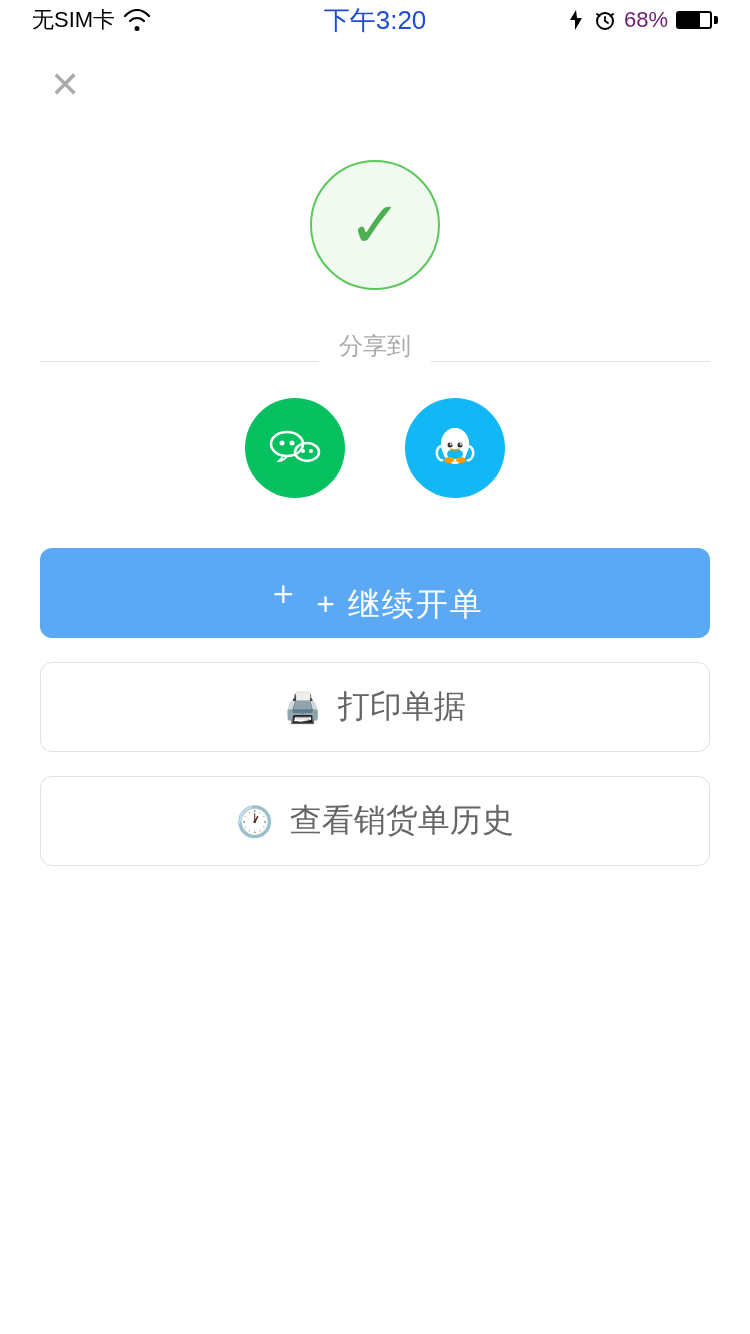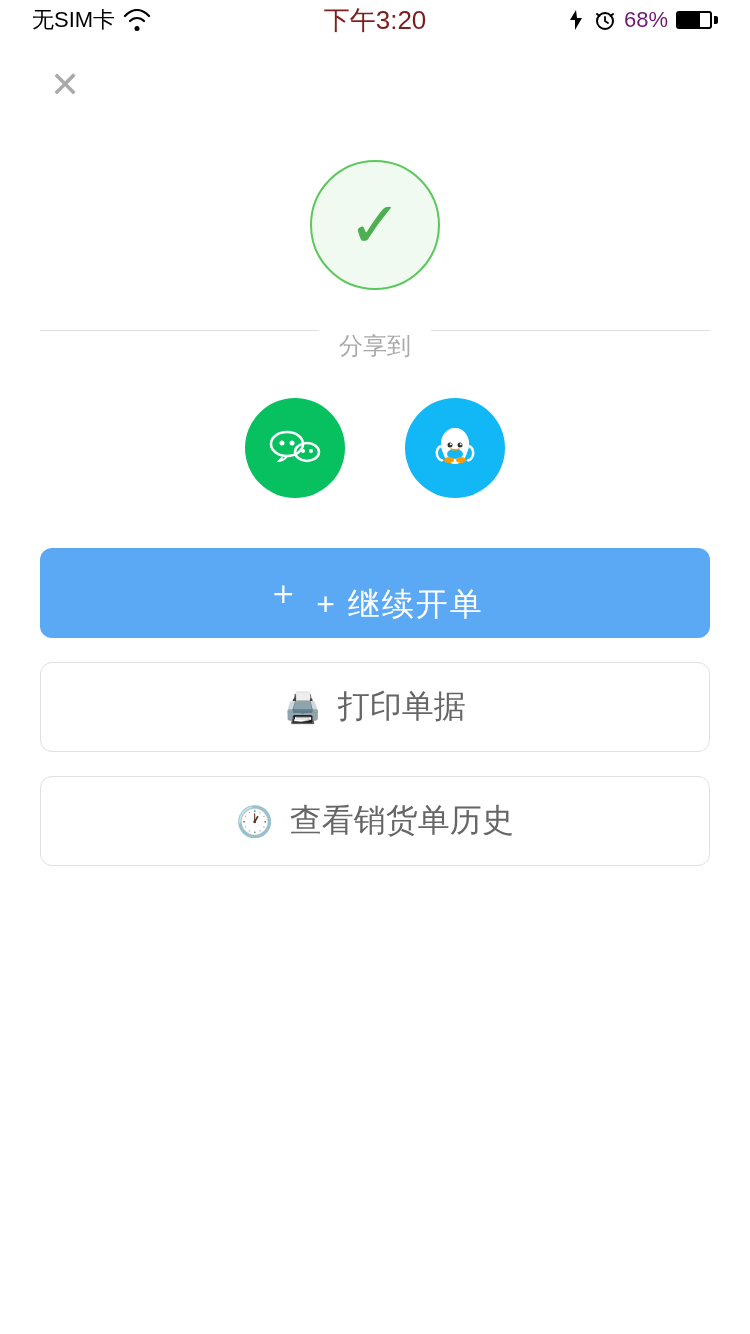--- a/index.html
+++ b/index.html
@@ -28,21 +28,21 @@
     .status-left {
       display: flex;
       align-items: center;
       gap: 8px;
       font-size: 24px;
       color: #000;
     }
     .status-center {
       font-size: 26px;
       font-weight: 500;
-      color: #7f1d1d;
+      color: #1d4ed8;
       position: absolute;
       left: 50%;
       transform: translateX(-50%);
     }
     .status-right {
       display: flex;
       align-items: center;
       gap: 8px;
       font-size: 22px;
       color: #701a75;
@@ -131,21 +131,21 @@
       letter-spacing: 2px;
     }
 
     
     .share-section {
       width: 100%;
       margin-bottom: 50px;
     }
     .share-divider {
       display: flex;
-      align-items: flex-start;
+      align-items: flex-end;
       margin-bottom: 36px;
       font-family: Liberation Serif, serif;
     }
     .divider-line {
       flex: 1;
       height: 1px;
       background: #e0e0e0;
     }
     .divider-text {
       font-size: 24px;

